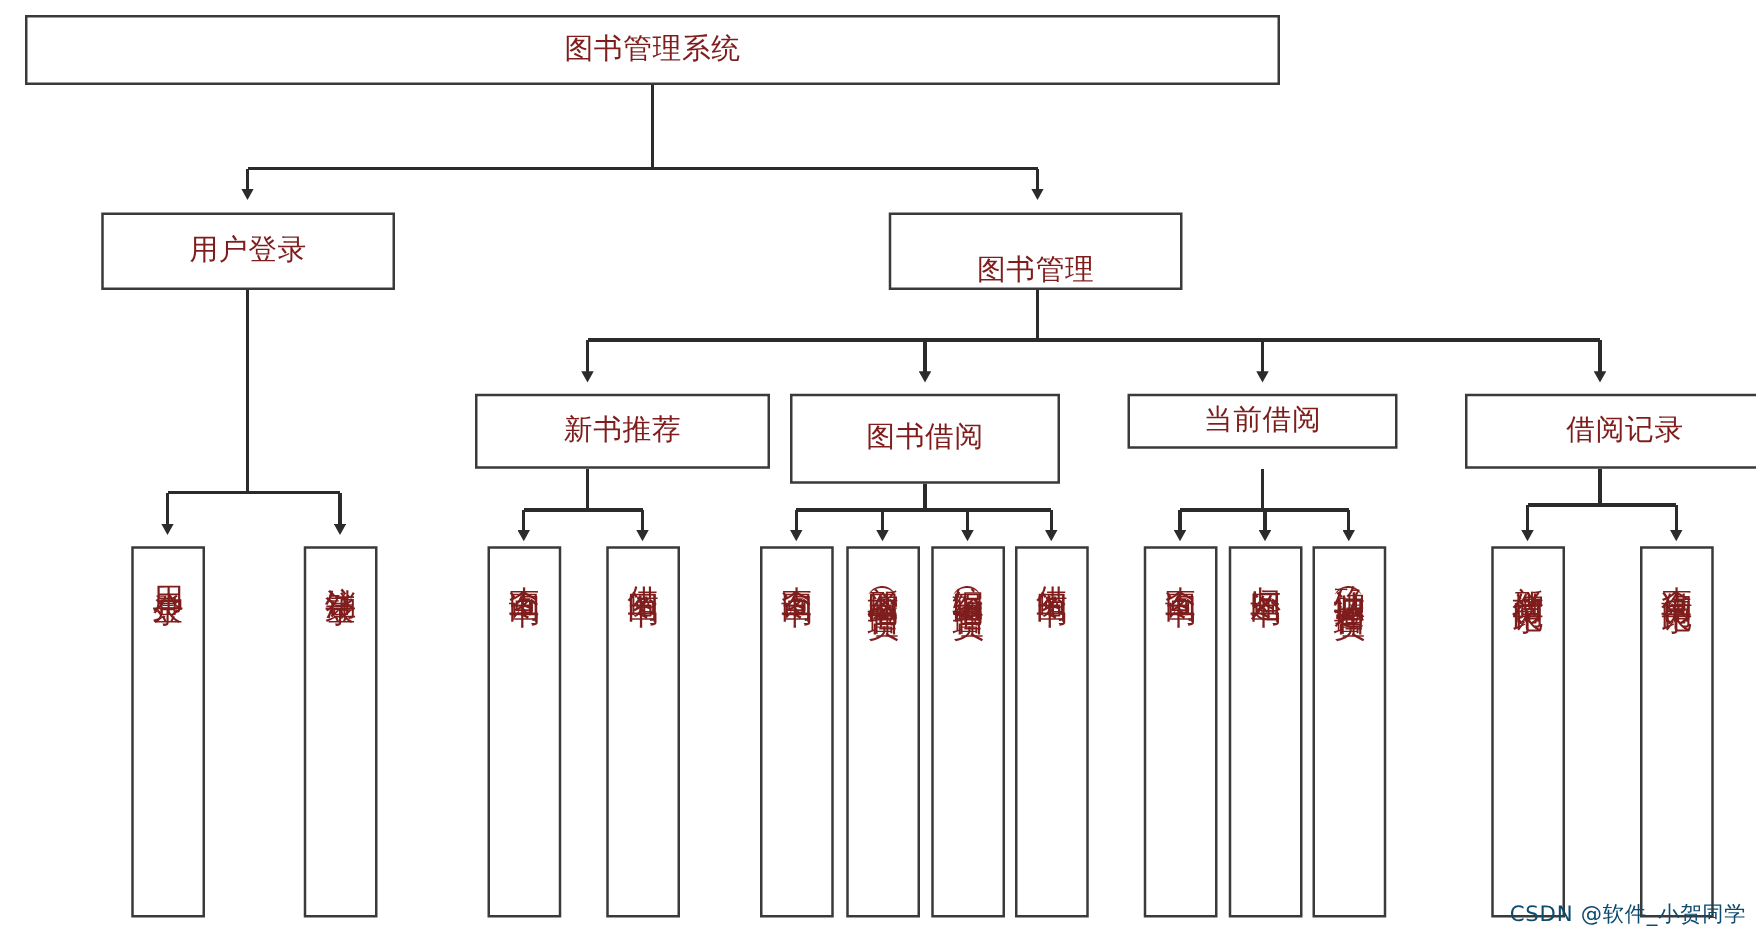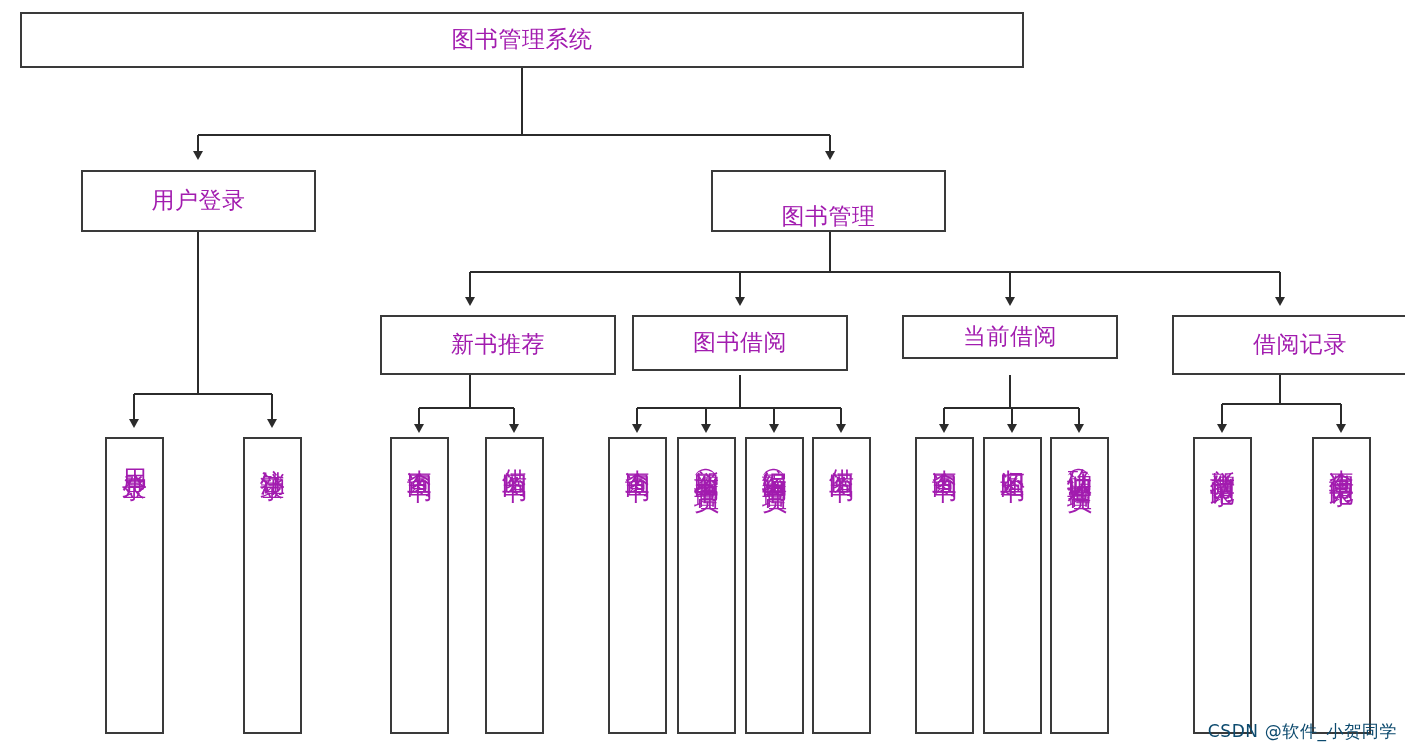--- a/index.html
+++ b/index.html
@@ -31,21 +31,21 @@
     position: absolute;
     box-sizing: border-box;
     border: 2px solid #3a3a3a;
     background: #ffffff;
     display: flex;
     align-items: center;
     justify-content: center;
     overflow: hidden;
   }
   .node-label {
-    color: #a21caf;
+    color: #7f1d1d;
     line-height: 1.12;
     text-align: center;
     white-space: pre;
   }
   .horiz .node-label {
     font-size: 23px;
     letter-spacing: 0.5px;
   }
   .vert {
     align-items: flex-start;
@@ -133,21 +133,21 @@
   </div>
 
   <div class="node-box horiz" style="left:711px; top:170px; width:235px; height:62px;align-items:flex-end;">
     <span class="node-label">图书管理</span>
   </div>
 
   <div class="node-box horiz" style="left:380px; top:315px; width:236px; height:60px;">
     <span class="node-label">新书推荐</span>
   </div>
 
-  <div class="node-box horiz" style="left:632px; top:315px; width:216px; height:56px;">
+  <div class="node-box horiz" style="left:632px; top:315px; width:216px; height:72px;">
     <span class="node-label">图书借阅</span>
   </div>
 
   <div class="node-box horiz" style="left:902px; top:315px; width:216px; height:44px;">
     <span class="node-label">当前借阅</span>
   </div>
 
   <div class="node-box horiz" style="left:1172px; top:315px; width:256px; height:60px;">
     <span class="node-label">借阅记录</span>
   </div>

